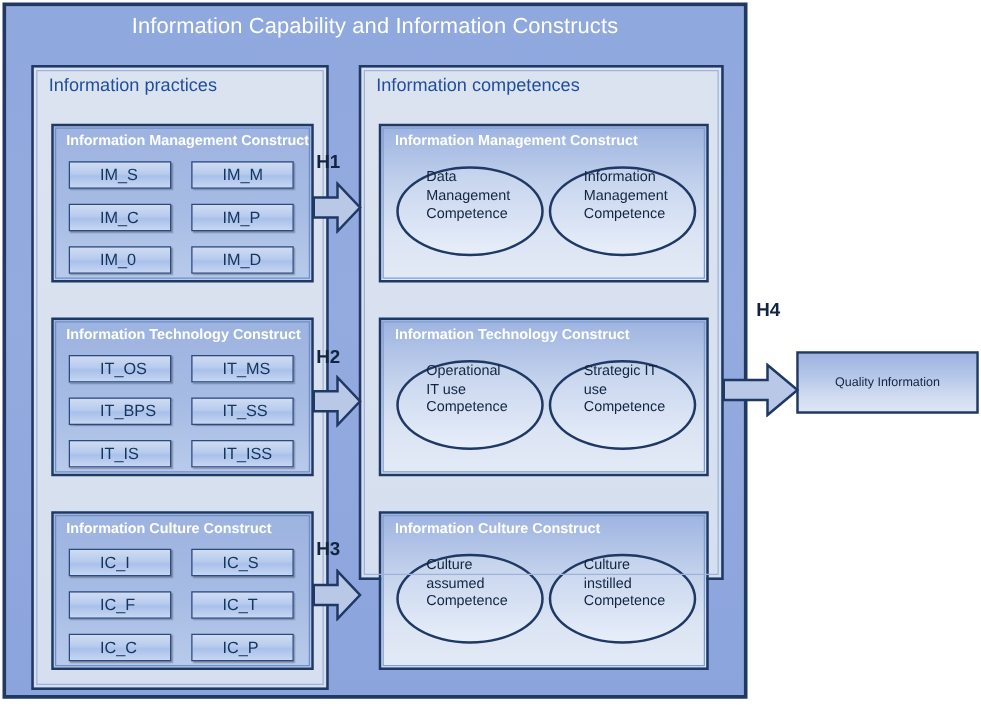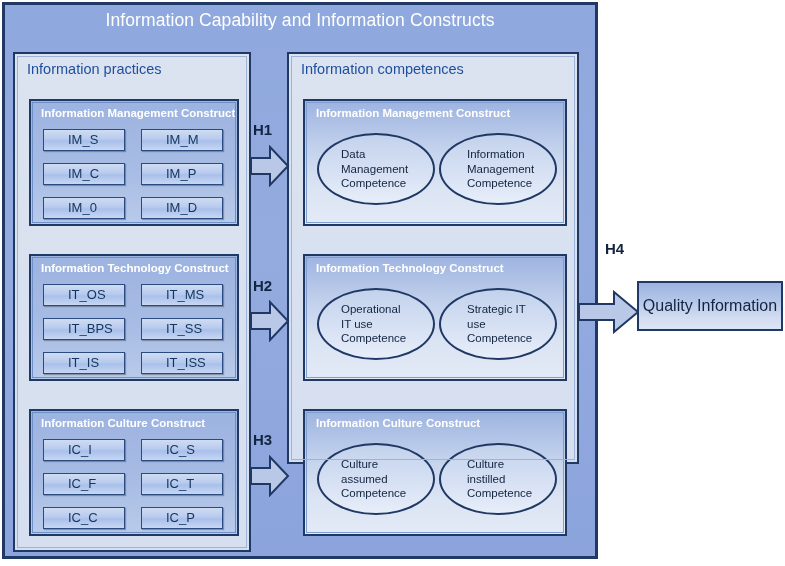--- a/index.html
+++ b/index.html
@@ -27,21 +27,21 @@
     box-sizing:border-box;
   }
   .panel::after{
     content:"";position:absolute;left:2px;top:2px;right:2px;bottom:2px;
     border:1px solid #9fb3d9;pointer-events:none;
   }
   .panel-title{
     position:absolute;left:12px;top:7px;color:#1f4e9c;font-size:14.5px;
   }
 
-  #panel-practices{left:8px;top:47px;width:238px;height:500px;}
+  #panel-practices{left:20px;top:47px;width:238px;height:500px;}
   #panel-competences{left:282px;top:47px;width:292px;height:412px;}
 
   
   .group{
     position:absolute;
     background:linear-gradient(180deg,#9db3e0 0%,#a7bce4 55%,#b9cbeb 100%);
     border:2px solid #1f3864;
     box-sizing:border-box;
   }
   .group::after{
@@ -88,21 +88,21 @@
   }
   #c-im{left:14px;top:45px;width:264px;height:127px;}
   #c-it{left:14px;top:200px;width:264px;height:127px;}
   #c-ic{left:14px;top:355px;width:264px;height:127px;}
 
   .ellipse{
     position:absolute;width:118px;height:72px;top:32px;
     border:2px solid #1f3864;border-radius:50%;
     background:linear-gradient(180deg,#c3d2ec 0%,#d7e1f4 55%,#e7eefa 100%);
     box-sizing:border-box;
-    display:flex;align-items:center;justify-content:flex-start;
+    display:flex;align-items:flex-start;justify-content:flex-start;
   }
   .ellipse.e0{left:12px;}
   .ellipse.e1{left:134px;}
   .ellipse .etxt{
     font-size:11.5px;color:#12243f;line-height:14.5px;padding-left:22px;
     white-space:pre-line;
   }
   .ellipse.e1 .etxt{padding-left:26px;}
 
   
@@ -122,21 +122,21 @@
   #arrow-h4{left:578px;top:290px;}
   #lab-h4{left:605px;top:240px;}
 
   
   #quality-box{
     position:absolute;left:637px;top:281px;width:146px;height:50px;
     background:linear-gradient(180deg,#9db3e0 0%,#b5c7e9 40%,#d2dcf1 75%,#dde5f5 100%);
     border:2px solid #1f3864;
     box-sizing:border-box;
     display:flex;align-items:center;justify-content:center;
-    color:#12243f;font-size:16px;
+    color:#12243f;font-size:10px;
   }
 </style>
 </head>
 <body>
 
 <div id="stage">
 
   <div class="outer">
     <div class="outer-title">Information Capability and Information Constructs</div>
 

